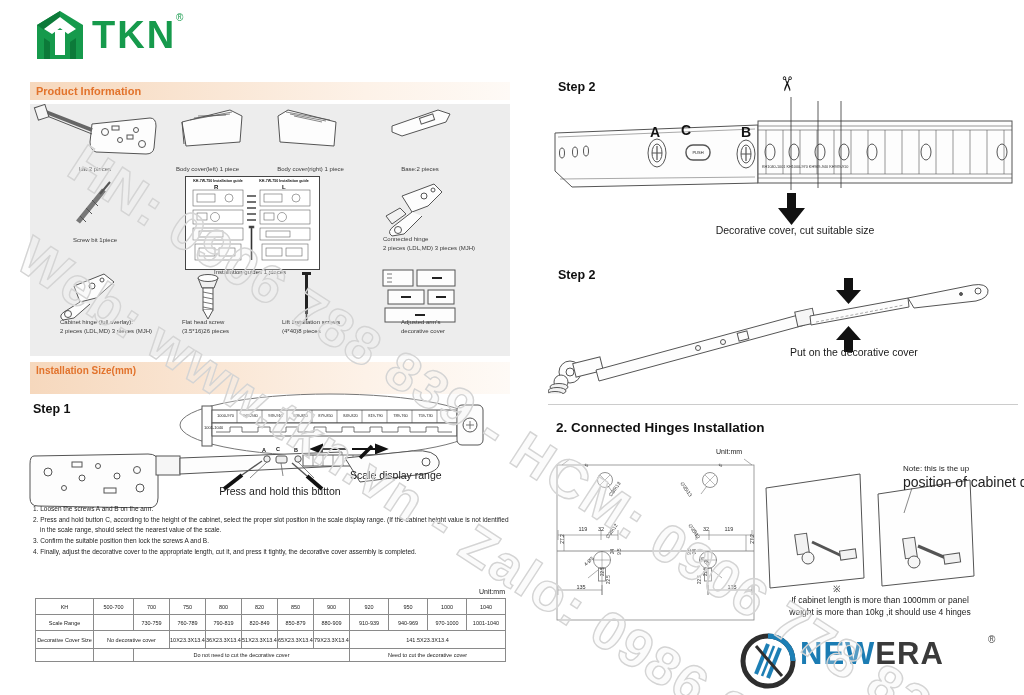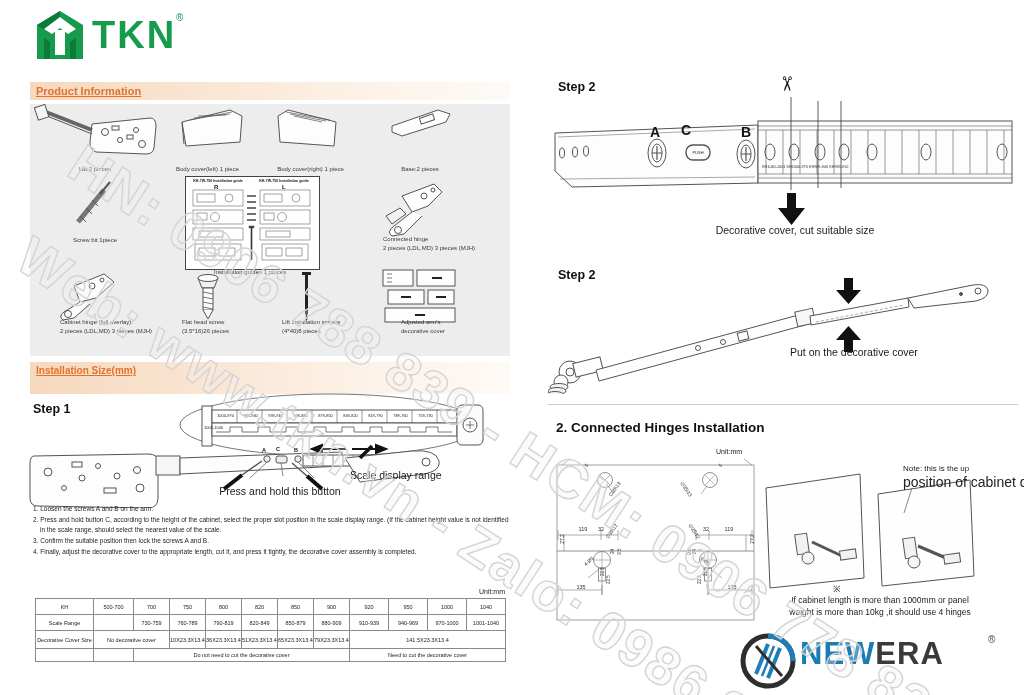--- a/index.html
+++ b/index.html
@@ -5,21 +5,21 @@
   html,body{margin:0;padding:0;background:#fff;font-family:"Liberation Sans",sans-serif;}
   .page{position:relative;width:1024px;height:695px;background:#fff;overflow:hidden;}
   .abs{position:absolute;}
   .c{text-align:center;}
   .b{font-weight:700;}
   .lbl{font-size:6px;line-height:8.5px;color:#3a3a3a;white-space:nowrap;}
   .cap{font-size:10.5px;color:#1a1a1a;white-space:nowrap;}
   .steph{font-size:12.5px;font-weight:700;color:#101010;}
   .secth{font-size:13.5px;font-weight:700;color:#101010;white-space:nowrap;}
   .bar{height:18px;line-height:18px;padding-left:6px;font-size:11px;font-weight:600;color:#e2732c;
-       background:linear-gradient(90deg,#f6d8bd,#fdf2e8 70%,#fefaf6);text-decoration:underline;}
+       background:linear-gradient(90deg,#f6d8bd,#fdf2e8 70%,#fefaf6);}
   .dim{font-size:5.5px;color:#333;white-space:nowrap;}
   .rot90{transform:rotate(-90deg);}
   .rotm55{transform:rotate(-55deg);}
   .rotp55{transform:rotate(55deg);}
   .rotm45{transform:rotate(-45deg);}
   .rotp45{transform:rotate(45deg);}
   .instr{font-size:6.5px;color:#222;white-space:nowrap;}
   .wm{font-size:54px;font-weight:700;letter-spacing:2px;color:rgba(240,240,240,0.28);
       -webkit-text-stroke:1.4px #d4d4d4;white-space:nowrap;transform-origin:0 0;transform:rotate(33deg);
       pointer-events:none;z-index:6;}

